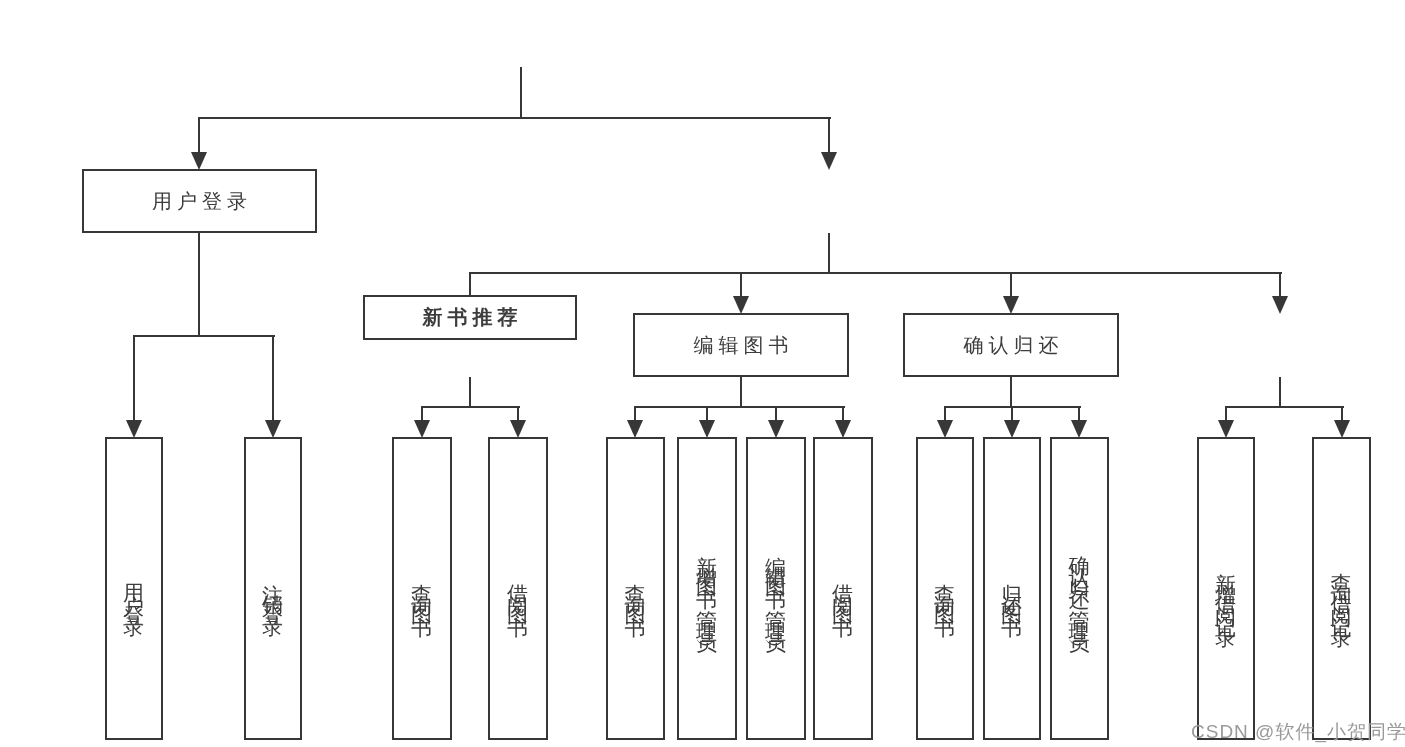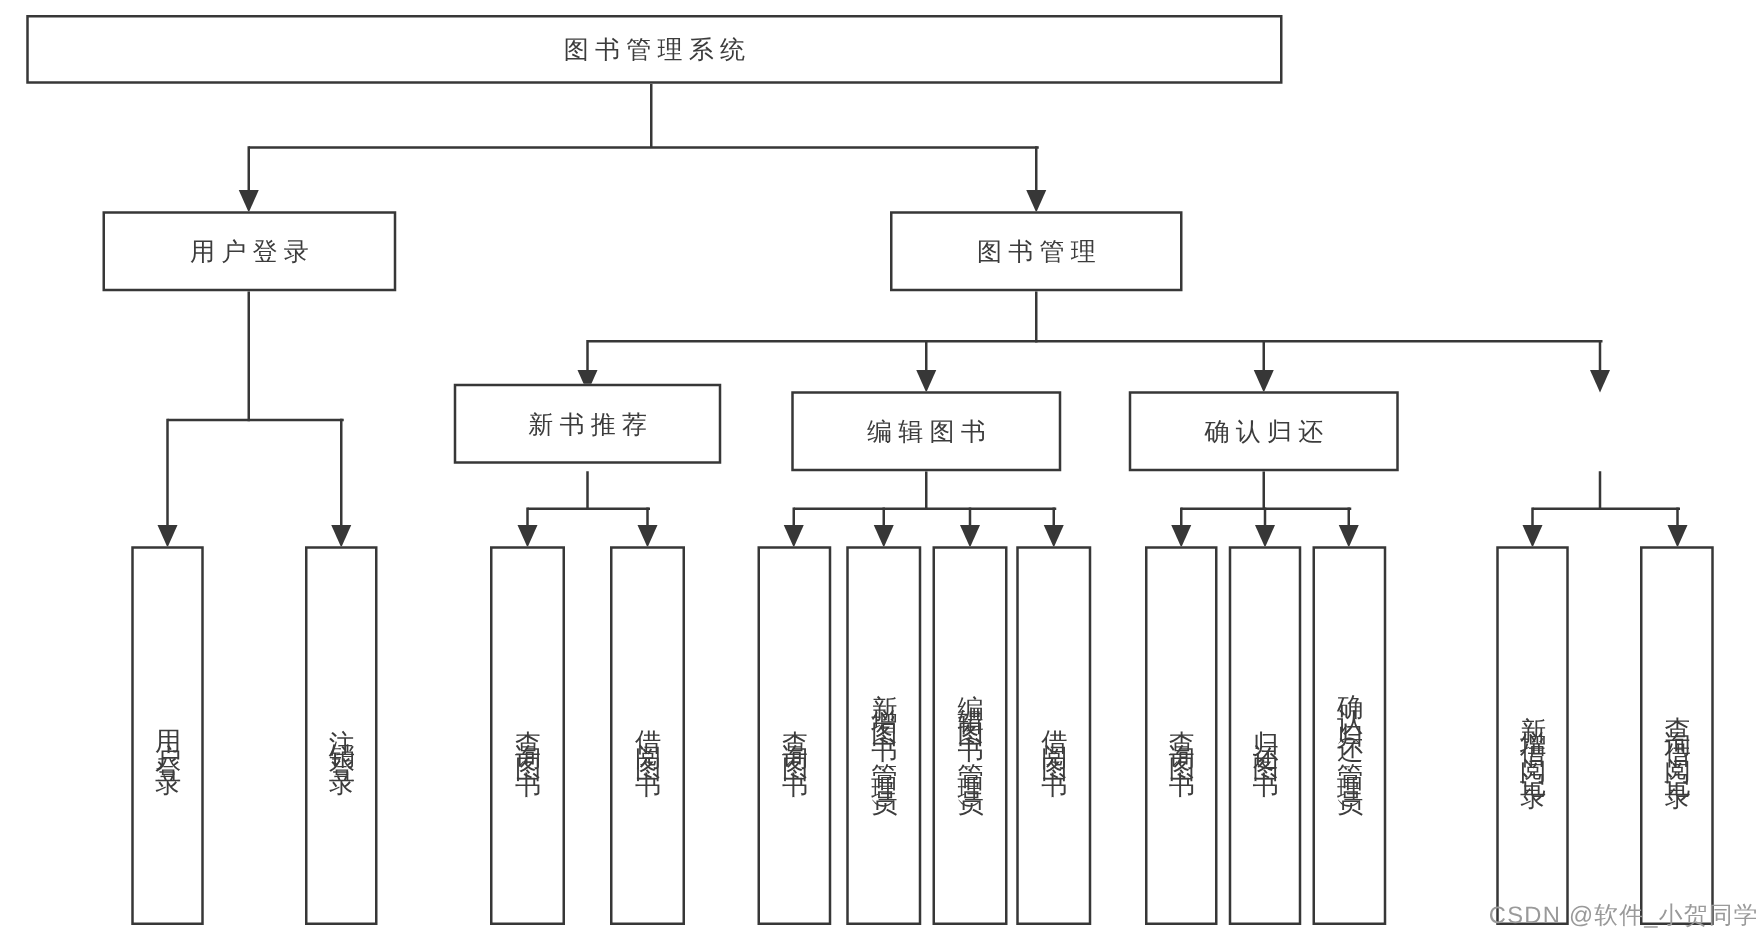--- a/index.html
+++ b/index.html
@@ -117,30 +117,24 @@
     <div class="vline" style="left: 944px; top: 406px; height: 18px; background: rgb(55, 55, 55);"></div>
     <div class="arrowhead" style="left: 937px; top: 420px; border-top-color: rgb(55, 55, 55);"></div>
     <div class="vline" style="left: 1011px; top: 406px; height: 18px; background: rgb(55, 55, 55);"></div>
     <div class="arrowhead" style="left: 1004px; top: 420px; border-top-color: rgb(55, 55, 55);"></div>
     <div class="vline" style="left: 1078px; top: 406px; height: 18px; background: rgb(55, 55, 55);"></div>
     <div class="arrowhead" style="left: 1071px; top: 420px; border-top-color: rgb(55, 55, 55);"></div>
     <div class="vline" style="left: 1225px; top: 406px; height: 18px; background: rgb(55, 55, 55);"></div>
     <div class="arrowhead" style="left: 1218px; top: 420px; border-top-color: rgb(55, 55, 55);"></div>
     <div class="vline" style="left: 1341px; top: 406px; height: 18px; background: rgb(55, 55, 55);"></div>
     <div class="arrowhead" style="left: 1334px; top: 420px; border-top-color: rgb(55, 55, 55);"></div>
-    <div class="node h" style="left: 21px; top: 12px; width: 1005px; height: 55px; border-color: rgb(55, 55, 55); color: rgb(60, 60, 60);">
-      <span class="label">图书管理系统</span>
-    </div>
     <div class="node h" style="left: 82px; top: 169px; width: 235px; height: 64px; border-color: rgb(55, 55, 55); color: rgb(60, 60, 60);">
       <span class="label">用户登录</span>
     </div>
-    <div class="node h" style="left: 712px; top: 169px; width: 234px; height: 64px; border-color: rgb(55, 55, 55); color: rgb(60, 60, 60);">
-      <span class="label">图书管理</span>
-    </div>
-    <div class="node h" style="left: 363px; top: 307px; width: 214px; height: 64px; border-color: rgb(55, 55, 55); color: rgb(60, 60, 60);">
+    <div class="node h" style="left: 363px; top: 295px; width: 214px; height: 45px; border-color: rgb(55, 55, 55); color: rgb(60, 60, 60); font-weight: bold;">
       <span class="label">新书推荐</span>
     </div>
     <div class="node h" style="left: 633px; top: 313px; width: 216px; height: 64px; border-color: rgb(55, 55, 55); color: rgb(60, 60, 60);">
       <span class="label">编辑图书</span>
     </div>
     <div class="node h" style="left: 903px; top: 313px; width: 216px; height: 64px; border-color: rgb(55, 55, 55); color: rgb(60, 60, 60);">
       <span class="label">确认归还</span>
     </div>
     <div class="node v" style="left: 105px; top: 437px; width: 58px; height: 303px; border-color: rgb(55, 55, 55); color: rgb(60, 60, 60);">
       <span class="label">用户登录</span>

